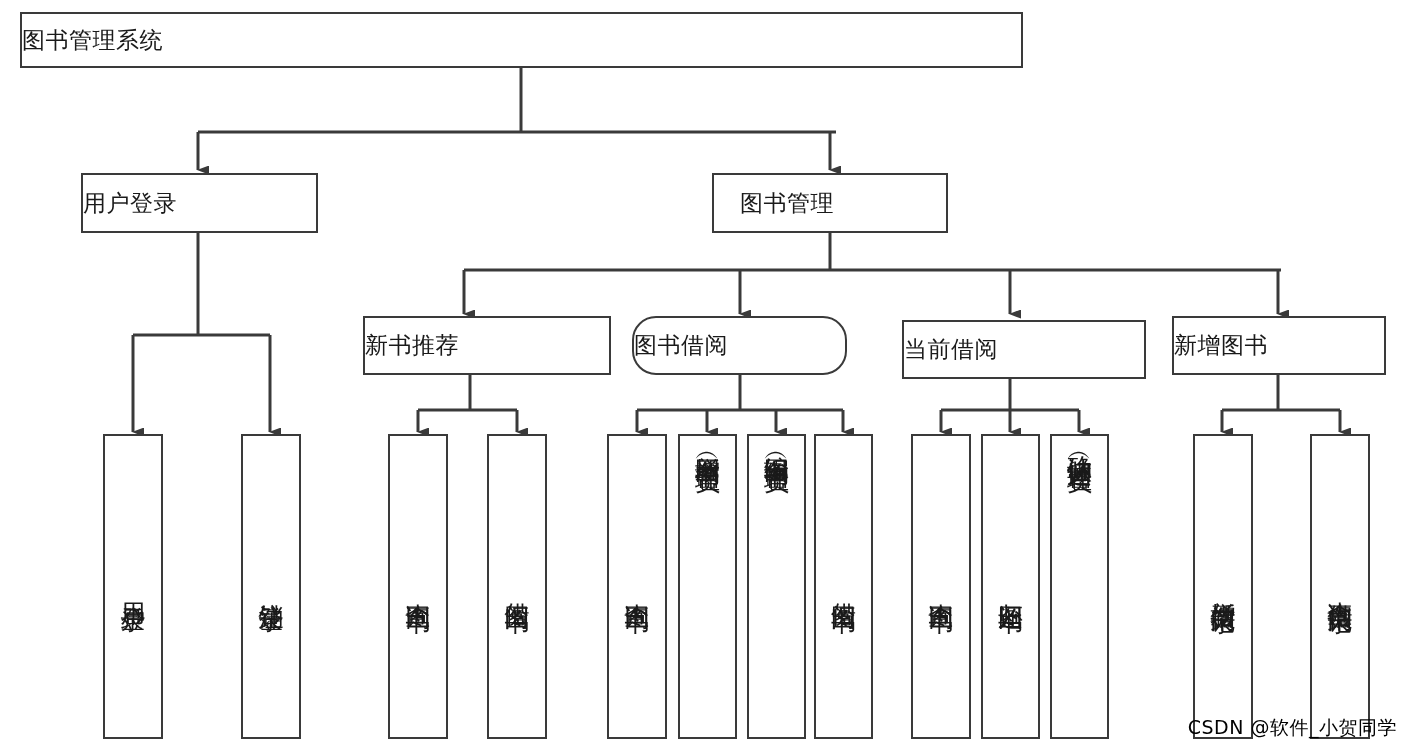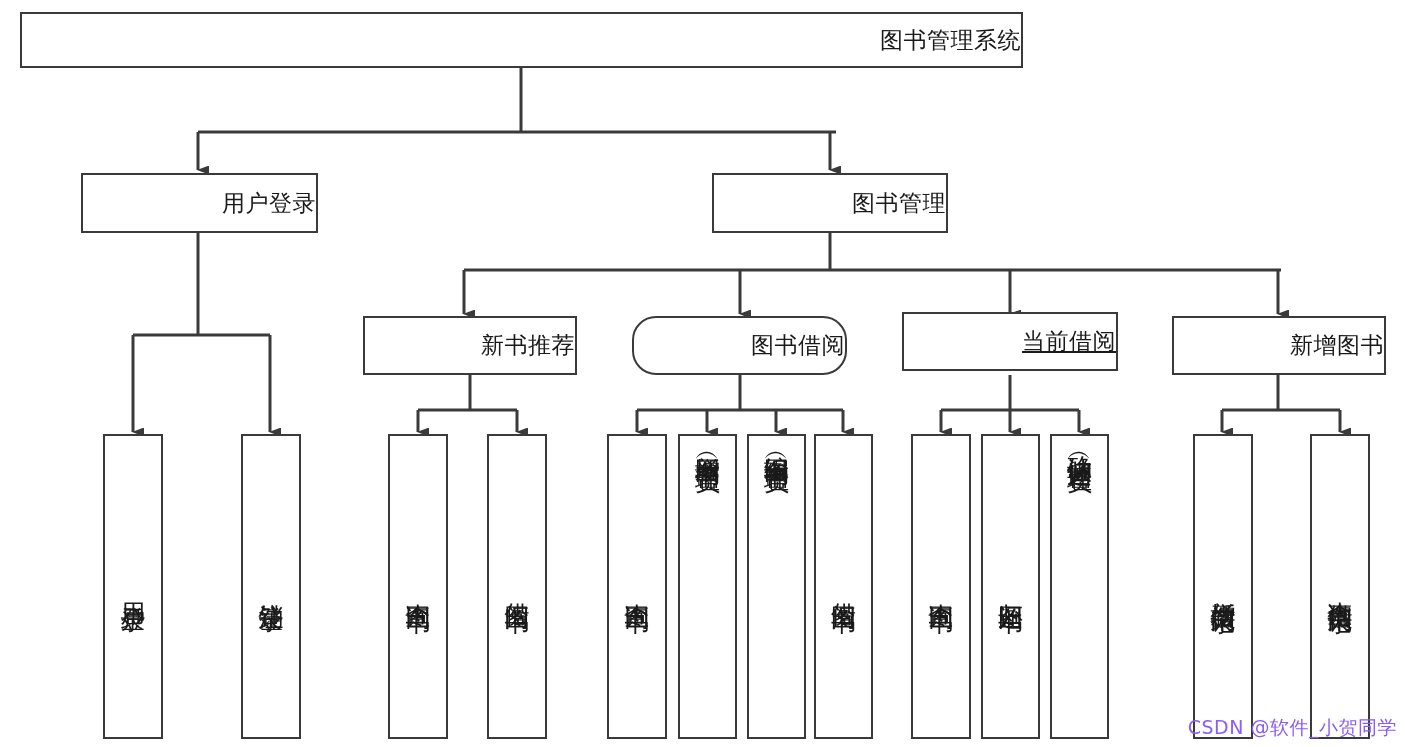--- a/index.html
+++ b/index.html
@@ -25,21 +25,21 @@
     height: 747px;
     pointer-events: none;
   }
   .node {
     position: absolute;
     box-sizing: border-box;
     background: #ffffff;
     border: 2px solid #3a3a3a;
     display: flex;
     align-items: center;
-    justify-content: flex-end;
+    justify-content: flex-start;
     color: #1a1a1a;
   }
   .node .label {
     display: block;
     text-align: center;
     letter-spacing: 0.5px;
   }
   .node.h .label {
     font-size: 23px;
     line-height: 1;
@@ -63,21 +63,21 @@
     white-space: nowrap;
   }
   .node.v.center-text {
     align-items: center;
   }
   .watermark {
     position: absolute;
     right: 8px;
     bottom: 6px;
     font-size: 19px;
-    color: #8b5cf6;
+    color: #000000;
     white-space: nowrap;
     letter-spacing: 0.5px;
   }
 </style>
 </head>
 <body>
 
 <div id="canvas">
 
   <svg class="wires" viewBox="0 0 1405 747">
@@ -130,31 +130,31 @@
     </g>
   </svg>
 
   <div class="node h root" style="left:20px; top:12px; width:1003px; height:56px;">
     <span class="label">图书管理系统</span>
   </div>
 
   <div class="node h" style="left:81px; top:173px; width:237px; height:60px;">
     <span class="label">用户登录</span>
   </div>
-  <div class="node h" style="left:712px; top:173px; width:236px; height:60px;">
+  <div class="node h" style="left:712px; top:173px; width:236px; height:60px;padding-left:26px;">
     <span class="label">图书管理</span>
   </div>
 
-  <div class="node h" style="left:363px; top:316px; width:214px; height:59px;">
+  <div class="node h" style="left:363px; top:316px; width:248px; height:59px;">
     <span class="label">新书推荐</span>
   </div>
   <div class="node h" style="left:632px; top:316px; width:215px; height:59px;border-radius:24px;">
     <span class="label">图书借阅</span>
   </div>
-  <div class="node h" style="left:902px; top:312px; width:216px; height:59px;text-decoration:underline;">
+  <div class="node h" style="left:902px; top:320px; width:244px; height:59px;">
     <span class="label">当前借阅</span>
   </div>
   <div class="node h" style="left:1172px; top:316px; width:214px; height:59px;">
     <span class="label">新增图书</span>
   </div>
 
   <div class="node v center-text" style="left:103px; top:434px; width:60px; height:305px;">
     <span class="label">用户登录</span>
   </div>
   <div class="node v center-text" style="left:241px; top:434px; width:60px; height:305px;">

